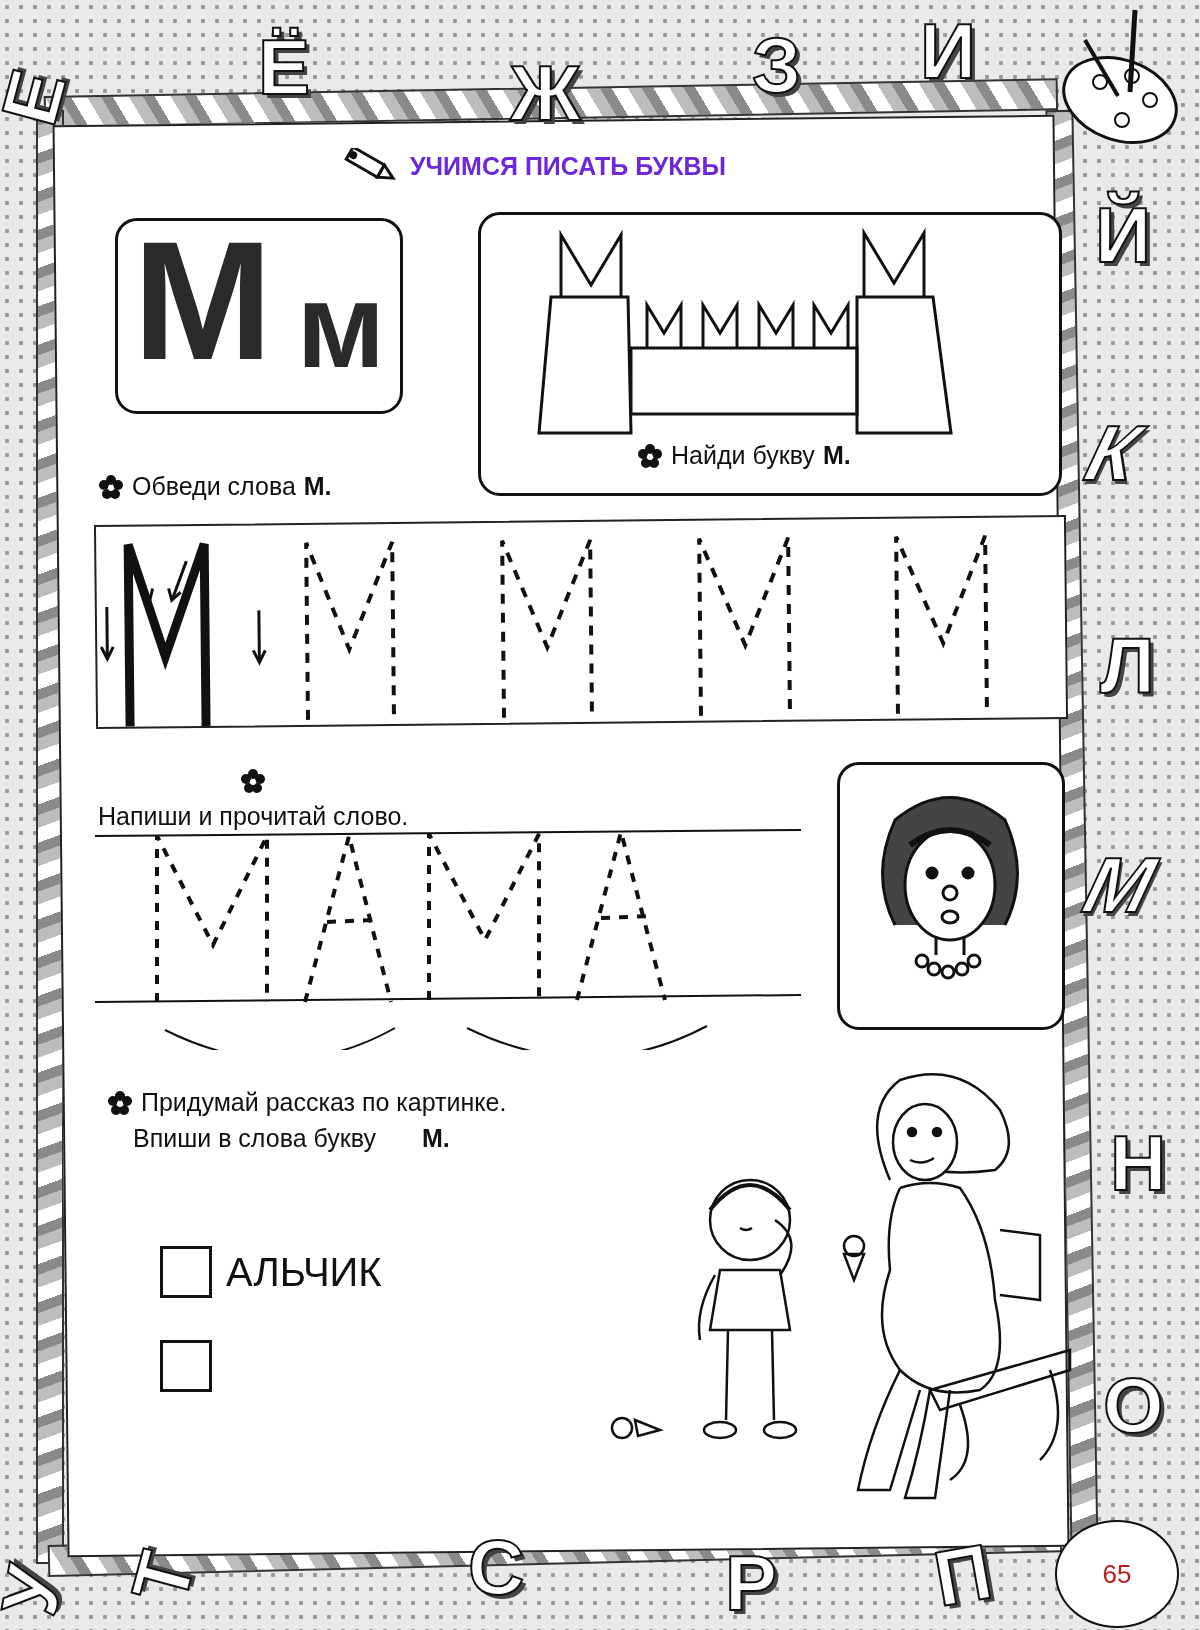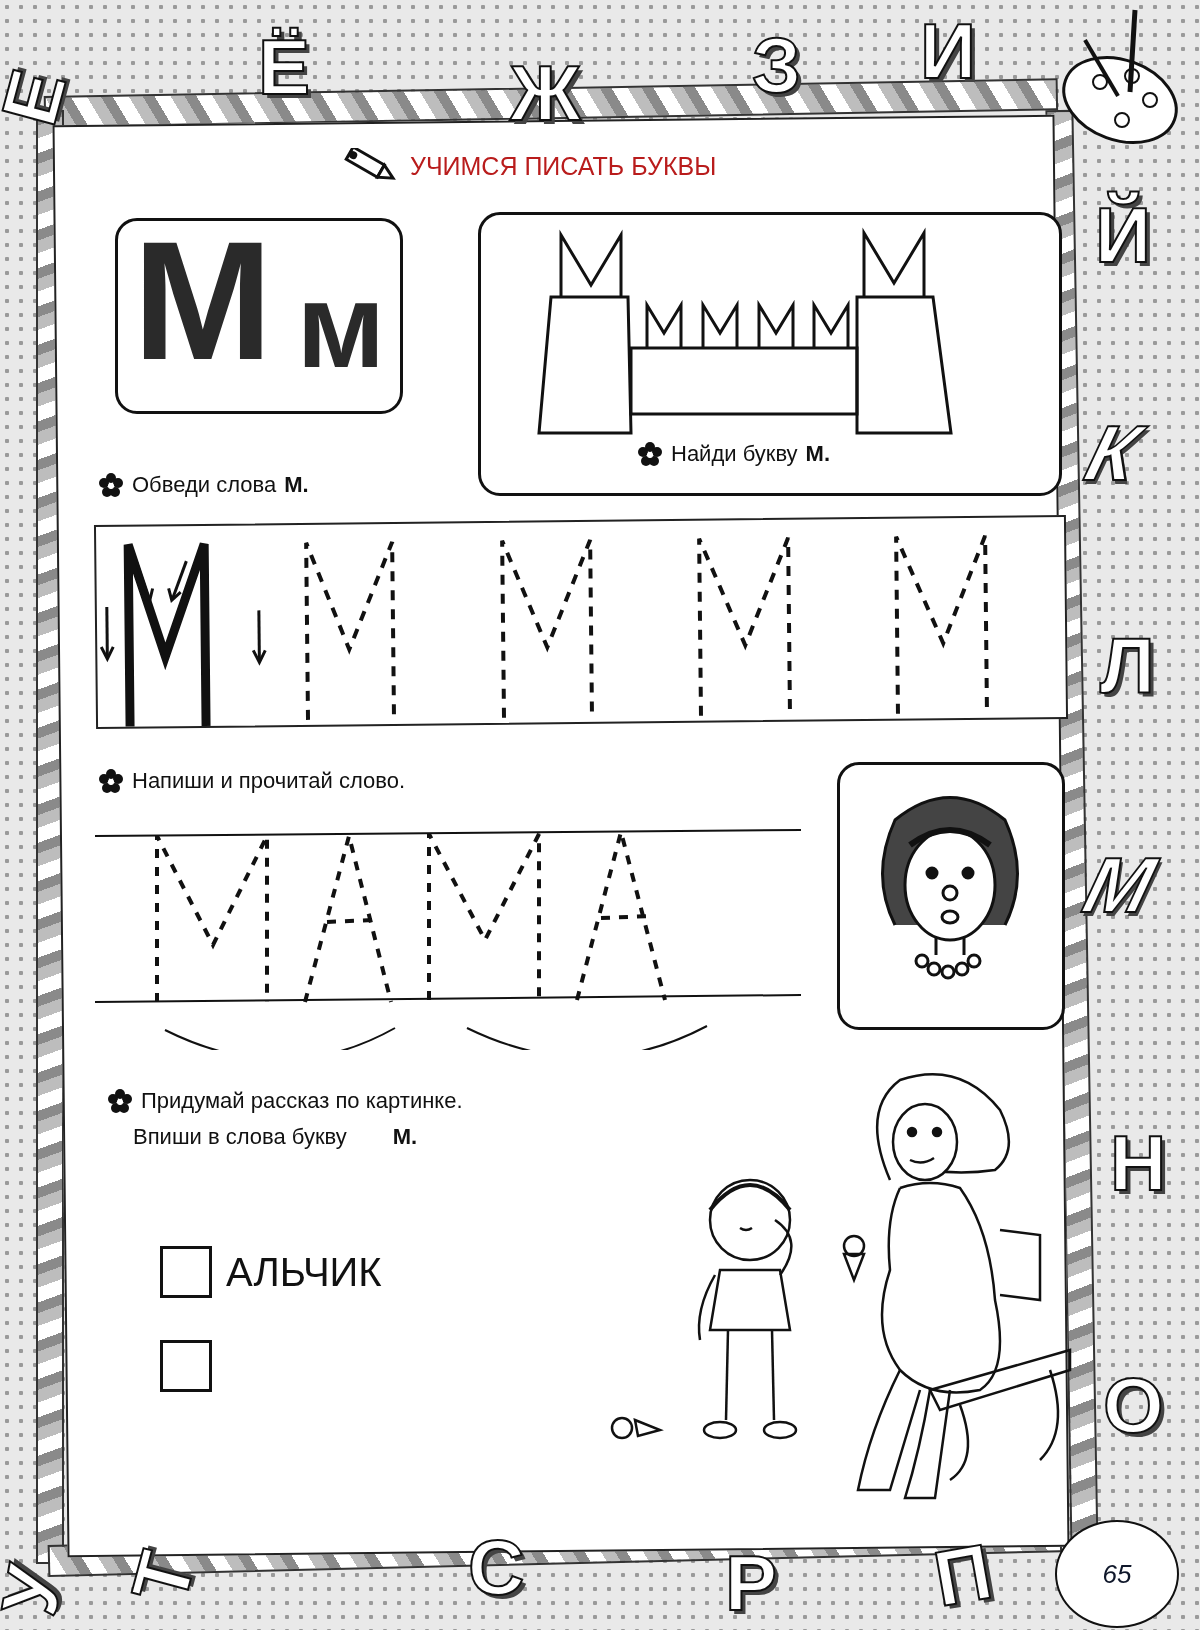--- a/index.html
+++ b/index.html
@@ -26,37 +26,37 @@
     position: absolute; left: 60px; top: 120px; width: 998px; height: 1428px;
     background: #fff; border: 2px solid #222;
     transform: rotate(-0.6deg);
   }
   .deco-letter {
     position: absolute; font-family: "Liberation Sans", sans-serif; font-weight: bold;
     color: #fff; -webkit-text-stroke: 2px #111; font-size: 78px;
     text-shadow: 4px 4px 0 #444;
   }
   .title {
-    position: absolute; left: 340px; top: 148px; font-size: 25px; font-weight: normal; color: #b91c1c;
+    position: absolute; left: 340px; top: 148px; font-size: 25px; font-weight: bold; color: #6d28d9;
     display: flex; align-items: center; gap: 10px;
   }
   .box { position: absolute; border: 3px solid #111; border-radius: 22px; background: #fff; }
   .big-letters { display: flex; align-items: flex-end; justify-content: center; gap: 24px; height: 100%; padding-bottom: 26px; box-sizing: border-box; }
   .big-M { font-size: 168px; font-weight: bold; color: #2a2a2a; line-height: 1; }
   .small-m { font-size: 120px; font-weight: bold; color: #2a2a2a; line-height: 1; }
-  .instr { position: absolute; font-size: 22px; color: #111; display: flex; align-items: center; gap: 8px; }
+  .instr { position: absolute; font-size: 25px; color: #111; display: flex; align-items: center; gap: 8px; }
   .instr b { font-weight: bold; }
   .flower { width: 26px; height: 26px; }
   .trace-box { position: absolute; left: 95px; top: 520px; width: 968px; height: 200px; border: 2px solid #222; background: #fff; transform: rotate(-0.6deg); }
   .word-row { position: absolute; display: flex; align-items: center; gap: 14px; font-size: 40px; color: #111; padding-left: 34px; }
   .letter-box { width: 46px; height: 46px; border: 3px solid #111; background: #fff; display: inline-block; }
   .page-num {
     position: absolute; left: 1055px; top: 1520px; width: 120px; height: 104px; border-radius: 50%;
     background: #fff; border: 2px solid #111; display: flex; align-items: center; justify-content: center;
-    font-size: 26px; font-style: italic; color: #0f172a;
+    font-size: 26px; color: #b91c1c;
   }
 </style>
 </head>
 <body>
 
 <div class="frame-stripe frame-top"></div>
 <div class="frame-stripe frame-left"></div>
 <div class="frame-stripe frame-right"></div>
 <div class="frame-stripe frame-bottom"></div>
 
@@ -178,21 +178,21 @@
 
     <g fill="none" stroke="#111" stroke-width="4" stroke-dasharray="10 9">
       <polyline points="210,195 210,18 252,125 296,18 296,195"></polyline>
       <polyline points="406,195 406,18 450,125 494,18 494,195"></polyline>
       <polyline points="603,195 603,18 648,125 692,18 692,195"></polyline>
       <polyline points="800,195 800,18 846,125 889,18 889,195"></polyline>
     </g>
   </svg>
 </div>
 
-<div class="instr" style="left:98px;top:768px;">
+<div class="instr" style="left:98px;top:768px;flex-direction:column;">
   <svg class="flower" viewBox="0 0 26 26">
       <g fill="#111">
         <circle cx="13" cy="6" r="5"></circle>
         <circle cx="20" cy="11" r="5"></circle>
         <circle cx="17" cy="20" r="5"></circle>
         <circle cx="9" cy="20" r="5"></circle>
         <circle cx="6" cy="11" r="5"></circle>
       </g>
       <circle cx="13" cy="14" r="3" fill="#fff"></circle>
     </svg>

